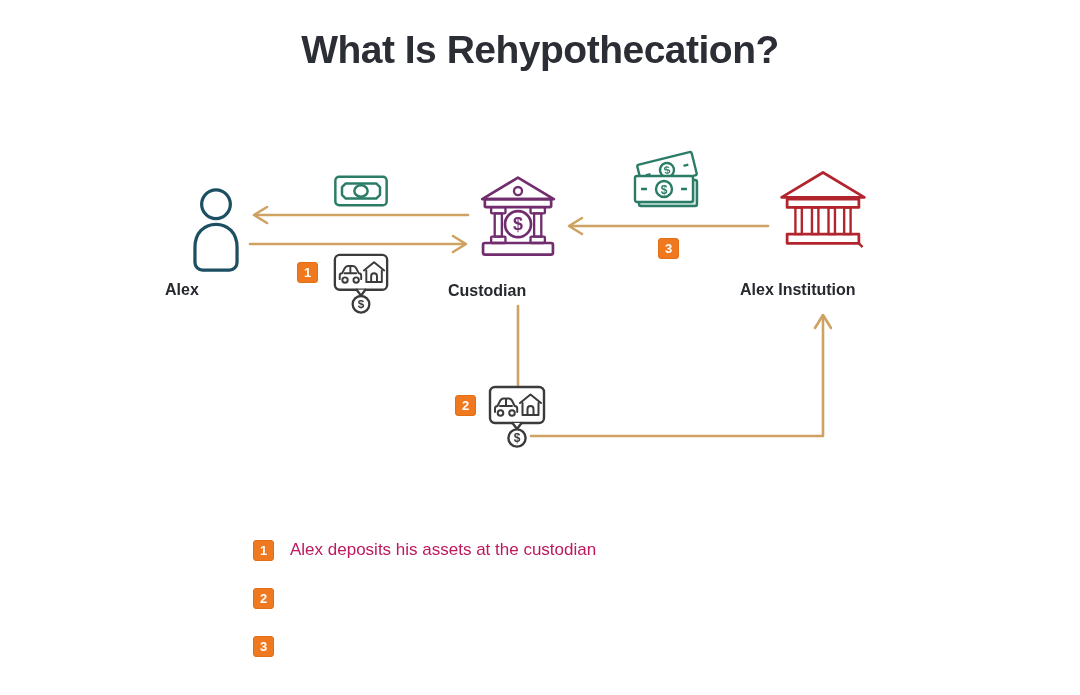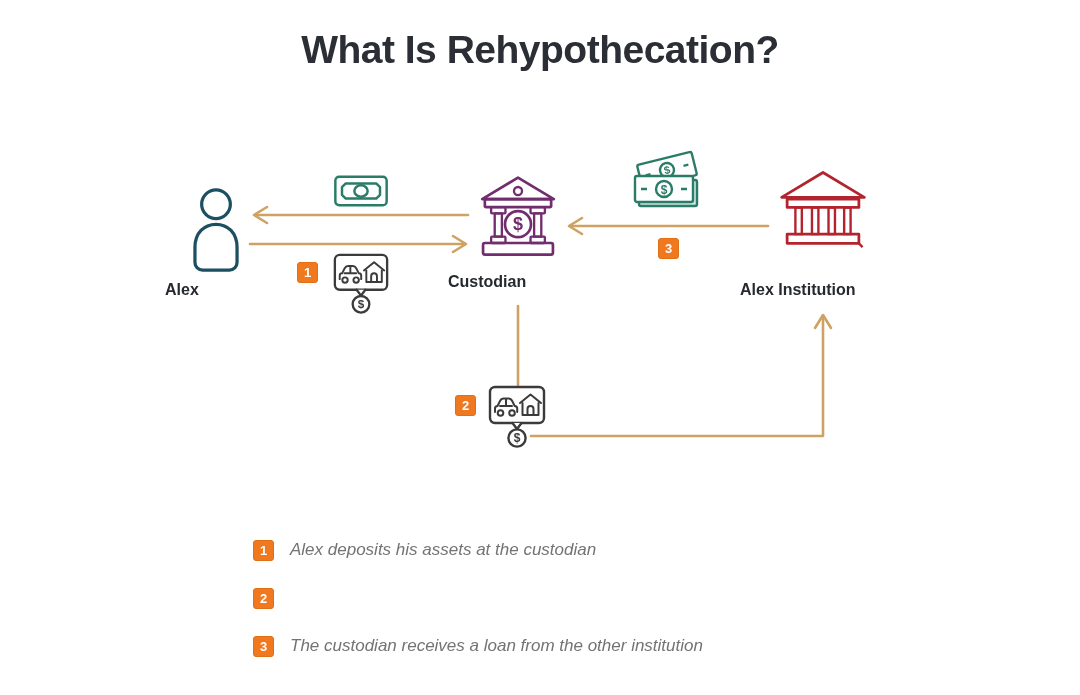--- a/index.html
+++ b/index.html
@@ -50,23 +50,22 @@
     width: 21px; height: 21px; flex: 0 0 21px;
     background: #F0791F;
     border: 1px solid #E06F15;
     border-radius: 3px;
     color: #ffffff; font-size: 13px; font-weight: 700;
     display: flex; align-items: center; justify-content: center;
     line-height: 1;
     margin-right: 16px;
   }
   .legend-text {
-    font-size: 17px; font-weight: 400; color: #737373;
+    font-size: 17px; font-weight: 400; color: #be185d;
     white-space: nowrap;
-    font-style: italic;
   }
   svg { display: block; }
   svg text {
     font-family: "Liberation Sans", sans-serif;
     font-weight: 700;
   }
 </style>
 </head>
 <body>
 
@@ -120,21 +119,21 @@
     <rect x="20" y="37" width="16" height="7" rx="1" stroke-width="2.6"></rect>
     <rect x="24" y="44" width="8" height="26" stroke-width="2.6"></rect>
     <rect x="20" y="70" width="16" height="7" rx="1" stroke-width="2.6"></rect>
     <rect x="64" y="37" width="16" height="7" rx="1" stroke-width="2.6"></rect>
     <rect x="68" y="44" width="8" height="26" stroke-width="2.6"></rect>
     <rect x="64" y="70" width="16" height="7" rx="1" stroke-width="2.6"></rect>
     <circle cx="50" cy="56" r="14.5"></circle>
     <text x="50" y="63" text-anchor="middle" font-size="20" fill="#712D6E" stroke="none">$</text>
     <rect x="11" y="77" width="78" height="13" rx="2"></rect>
   </svg>
-  <div class="node-label" style="left:448px;top:273px;width:140px">Custodian</div>
+  <div class="node-label" style="left:448px;top:282px;width:140px">Custodian</div>
 
   <svg class="abs" style="left:631px;top:150px" width="72" height="62" viewBox="0 0 72 62" fill="none" stroke="#2B7C67" stroke-width="2.4" stroke-linejoin="round">
     <g transform="rotate(-14 36 20)">
       <rect x="8" y="8" width="56" height="24" rx="2" fill="#ffffff"></rect>
       <circle cx="36" cy="20" r="7"></circle>
       <text x="36" y="24" text-anchor="middle" font-size="11" fill="#2B7C67" stroke="none">$</text>
       <path d="M14 20 h5 M53 20 h5"></path>
     </g>
     <g>
       <rect x="8" y="30" width="58" height="26" rx="2" fill="#CFE5DF"></rect>
@@ -201,17 +200,16 @@
   <div class="legend">
     <div class="legend-row">
       <div class="legend-badge">1</div>
       <div class="legend-text">Alex deposits his assets at the custodian</div>
     </div>
     <div class="legend-row">
       <div class="legend-badge">2</div>
     </div>
     <div class="legend-row">
       <div class="legend-badge">3</div>
-      <div class="legend-text">The custodian receives a loan from the other institution</div>
     </div>
   </div>
 
 </div>
 
 </body></html>

